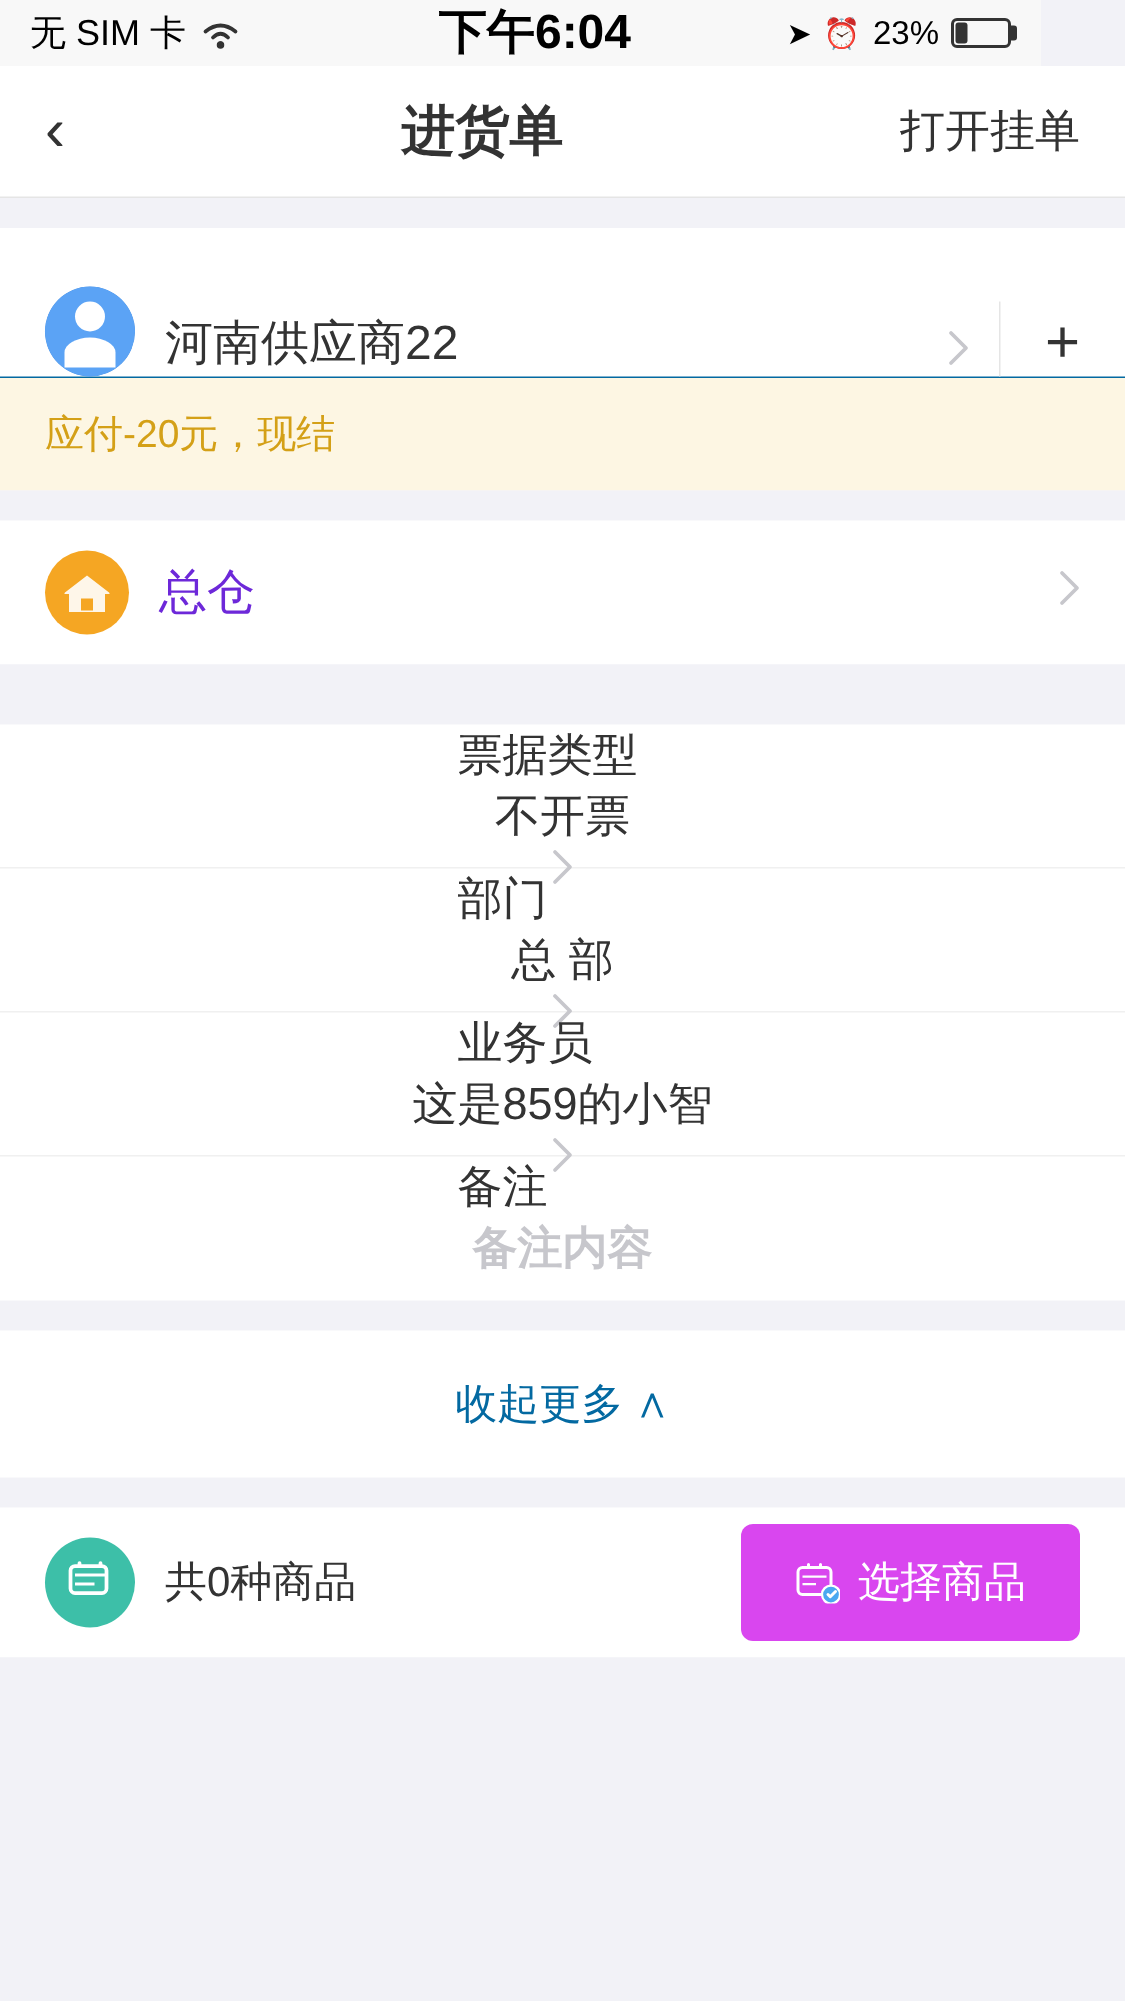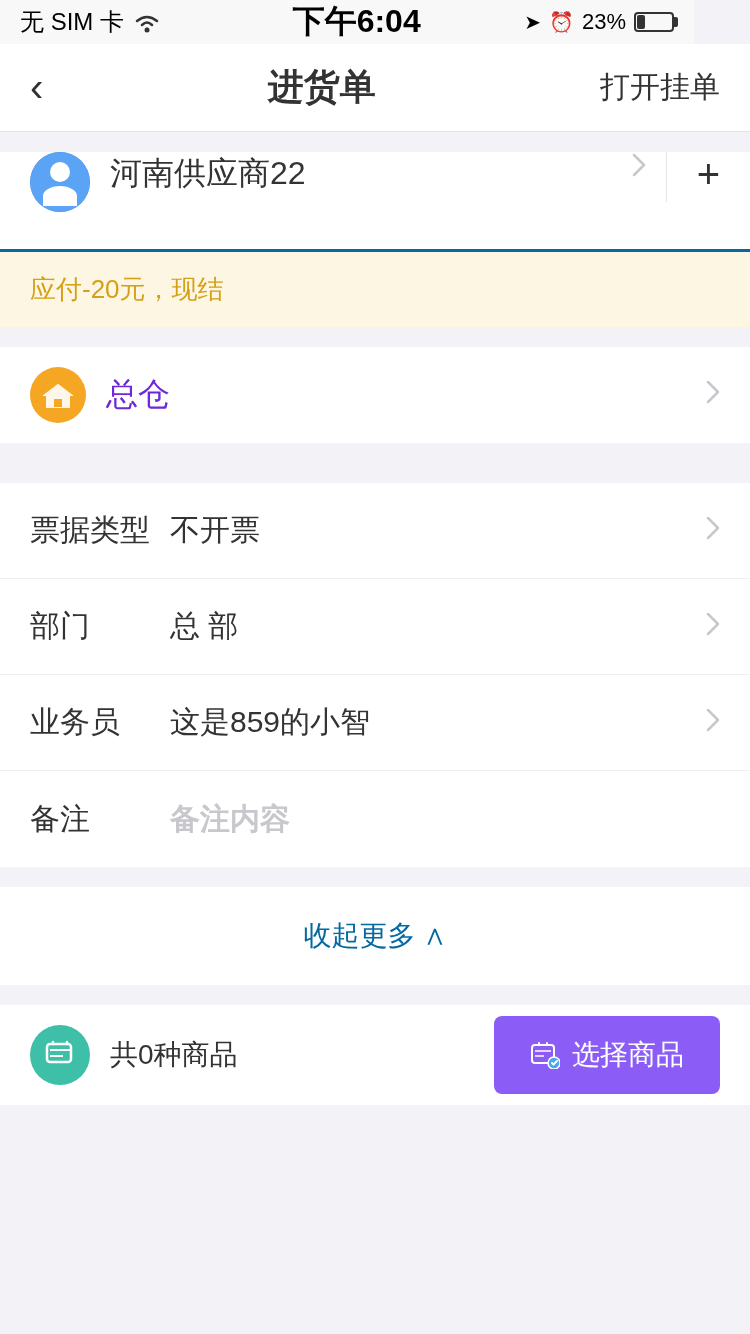--- a/index.html
+++ b/index.html
@@ -105,25 +105,25 @@
 
     
     .card {
       background: #ffffff;
       margin-bottom: 0;
     }
 
     
     .supplier-row {
       display: flex;
-      align-items: flex-start;
+      align-items: flex-end;
       padding: 0 30px;
       height: 100px;
       background: #fff;
-      border-bottom: 3px solid #0369a1;
+      border-bottom: 1px solid #0369a1;
     }
     .supplier-avatar {
       width: 60px;
       height: 60px;
       border-radius: 50%;
       background: #4a90e2;
       display: flex;
       align-items: center;
       justify-content: center;
       margin-right: 20px;
@@ -194,20 +194,21 @@
       background: #fff;
       margin-top: 20px;
     }
     .form-row {
       display: flex;
       align-items: center;
       padding: 0 30px;
       height: 96px;
       border-bottom: 1px solid #f0f0f0;
       cursor: pointer;
+      flex-direction: column;
     }
     .form-row:last-child {
       border-bottom: none;
     }
     .form-row-warehouse {
       display: flex;
       align-items: center;
       padding: 0 30px;
       height: 96px;
       background: #fff;
@@ -285,21 +286,21 @@
       justify-content: center;
       margin-right: 20px;
       flex-shrink: 0;
     }
     .product-count {
       flex: 1;
       font-size: 28px;
       color: #333;
     }
     .select-btn {
-      background: #8b5cf6;
+      background: #d946ef;
       color: #fff;
       font-size: 28px;
       padding: 20px 36px;
       border-radius: 8px;
       display: flex;
       align-items: center;
       gap: 12px;
       cursor: pointer;
       border: none;
     }

